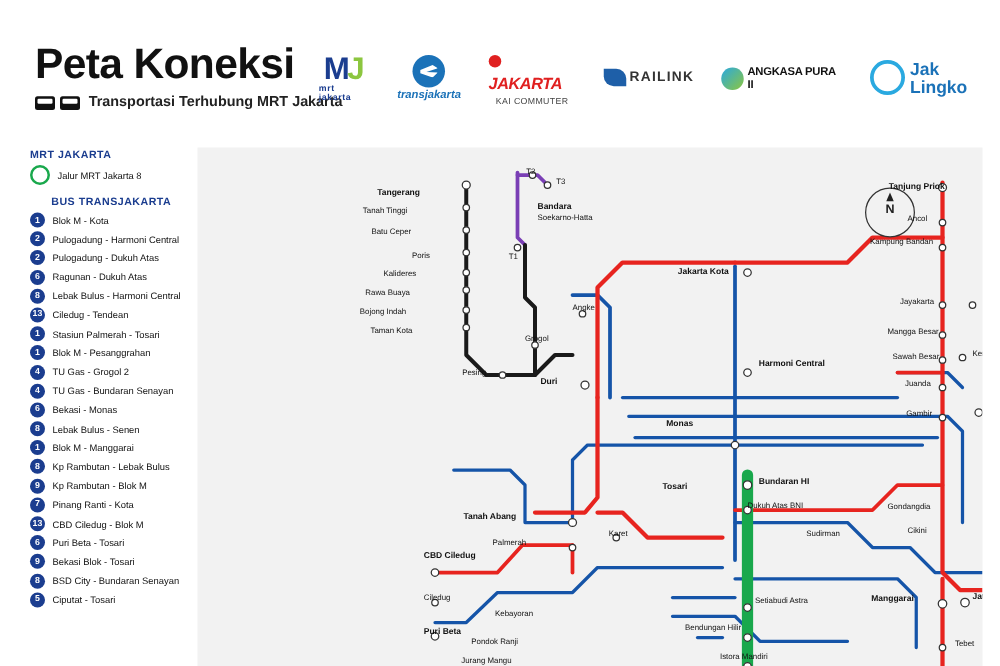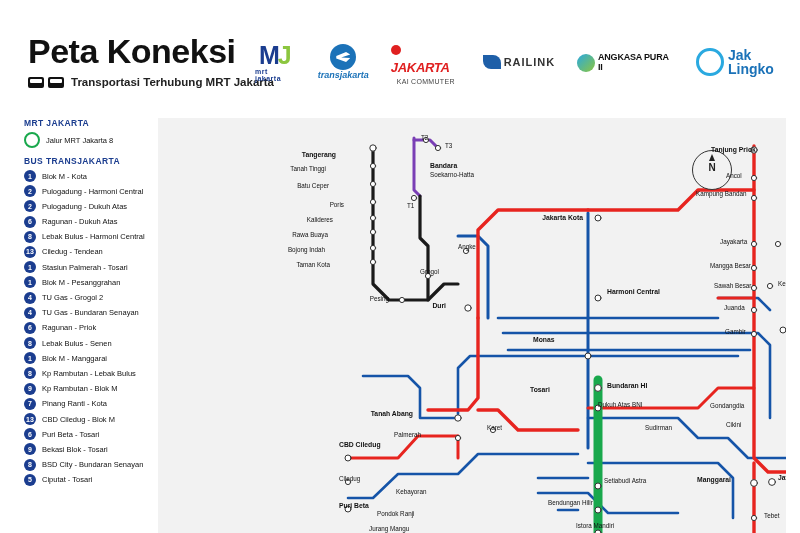--- a/index.html
+++ b/index.html
@@ -42,21 +42,21 @@
   .railink-word{font-size:11px;font-weight:bold;color:#333;letter-spacing:1px;}
   .railink-mark{width:18px;height:14px;background:#1e5fa8;border-radius:0 8px 0 8px;margin-right:3px;}
   .ap2{font-size:9px;font-weight:bold;color:#111;letter-spacing:-.2px;}
   .ap2-mark{width:18px;height:18px;border-radius:50%;background:linear-gradient(135deg,#2aa9e0,#8cc63f);margin-right:3px;}
   .jaklingko{font-size:14px;font-weight:bold;color:#1b72b8;line-height:1.0;}
   .jl-mark{width:22px;height:22px;border-radius:50%;border:3px solid #2aa9e0;margin-right:4px;}
 
   
   .legend{position:absolute;left:14px;top:118px;width:140px;height:410px;background:#ffffff;}
   .legend-title{font-size:8.5px;font-weight:bold;color:#1b3d8f;letter-spacing:.4px;margin:0 0 4px 10px;}
-  .legend-title.second{margin-top:8px;}
+  .legend-title.second{margin-top:8px;text-align:center;}
   .legend-item{display:flex;align-items:center;gap:6px;margin:0 0 3.2px 10px;}
   .legend-badge{width:12px;height:12px;border-radius:50%;background:#1b3d8f;color:#fff;font-size:7px;
     display:flex;align-items:center;justify-content:center;flex:0 0 12px;font-weight:bold;}
   .legend-badge.green{background:#ffffff;border:2px solid #19a84c;}
   .legend-label{font-size:7.5px;color:#111;white-space:nowrap;}
 
   
   .map{position:absolute;left:158px;top:118px;width:628px;height:415px;background:#f2f2f2;overflow:hidden;}
   .map svg{position:absolute;left:0;top:0;}
 
@@ -172,21 +172,21 @@
     <div class="legend-item">
         <span class="legend-badge">4</span>
         <span class="legend-label">TU Gas - Grogol 2</span>
       </div>
     <div class="legend-item">
         <span class="legend-badge">4</span>
         <span class="legend-label">TU Gas - Bundaran Senayan</span>
       </div>
     <div class="legend-item">
         <span class="legend-badge">6</span>
-        <span class="legend-label">Ragunan - Priok</span>
+        <span class="legend-label">Bekasi - Monas</span>
       </div>
     <div class="legend-item">
         <span class="legend-badge">8</span>
         <span class="legend-label">Lebak Bulus - Senen</span>
       </div>
     <div class="legend-item">
         <span class="legend-badge">1</span>
         <span class="legend-label">Blok M - Manggarai</span>
       </div>
     <div class="legend-item">

